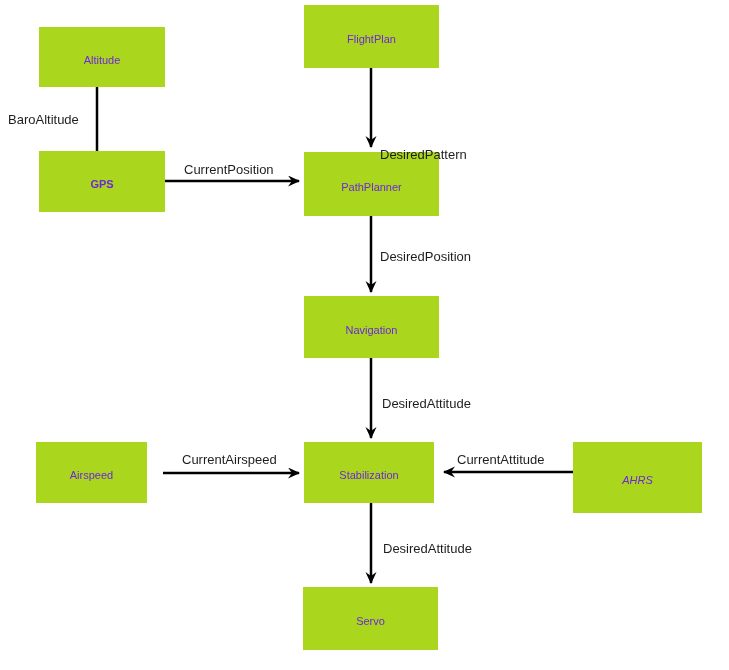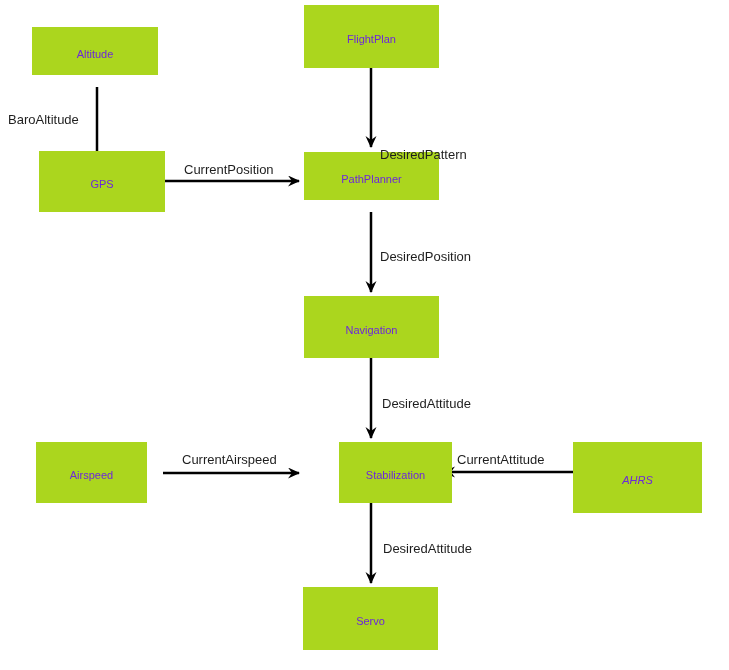--- a/index.html
+++ b/index.html
@@ -51,27 +51,27 @@
     <line x1="97" y1="87" x2="97" y2="151"></line>
     <line x1="371" y1="68" x2="371" y2="147" marker-end="url(#arrow)"></line>
     <line x1="165" y1="181" x2="299" y2="181" marker-end="url(#arrow)"></line>
     <line x1="371" y1="212" x2="371" y2="292" marker-end="url(#arrow)"></line>
     <line x1="371" y1="358" x2="371" y2="438" marker-end="url(#arrow)"></line>
     <line x1="163" y1="473" x2="299" y2="473" marker-end="url(#arrow)"></line>
     <line x1="579" y1="472" x2="444" y2="472" marker-end="url(#arrow)"></line>
     <line x1="371" y1="503" x2="371" y2="583" marker-end="url(#arrow)"></line>
   </svg>
 
-  <div class="node" style="left:32px;  top:27px;  width:126px; height:48px;">Altitude</div>
+  <div class="node" style="left:39px;  top:27px;  width:126px; height:60px;">Altitude</div>
   <div class="node" style="left:304px; top:5px;   width:135px; height:63px;">FlightPlan</div>
-  <div class="node" style="left:39px;  top:151px; width:126px; height:61px;">GPS</div>
-  <div class="node" style="left:304px; top:152px; width:135px; height:48px;">PathPlanner</div>
+  <div class="node" style="left:39px;  top:151px; width:126px; height:61px;font-weight:bold;">GPS</div>
+  <div class="node" style="left:304px; top:152px; width:135px; height:64px;">PathPlanner</div>
   <div class="node" style="left:304px; top:296px; width:135px; height:62px;">Navigation</div>
   <div class="node" style="left:36px;  top:442px; width:111px; height:61px;">Airspeed</div>
-  <div class="node" style="left:304px; top:442px; width:113px; height:61px;margin-left:35px;">Stabilization</div>
+  <div class="node" style="left:304px; top:442px; width:130px; height:61px;">Stabilization</div>
   <div class="node" style="left:573px; top:442px; width:129px; height:71px;font-style:italic;">AHRS</div>
   <div class="node" style="left:303px; top:587px; width:135px; height:63px;">Servo</div>
 
   <div class="edge-label" style="left:8px;   top:112px;">BaroAltitude</div>
   <div class="edge-label" style="left:380px;  top:103px;margin-top:44px;">DesiredPattern</div>
   <div class="edge-label" style="left:184px;  top:162px;">CurrentPosition</div>
   <div class="edge-label" style="left:380px;  top:249px;">DesiredPosition</div>
   <div class="edge-label" style="left:382px;  top:396px;">DesiredAttitude</div>
   <div class="edge-label" style="left:182px;  top:452px;">CurrentAirspeed</div>
   <div class="edge-label" style="left:457px;  top:452px;">CurrentAttitude</div>

